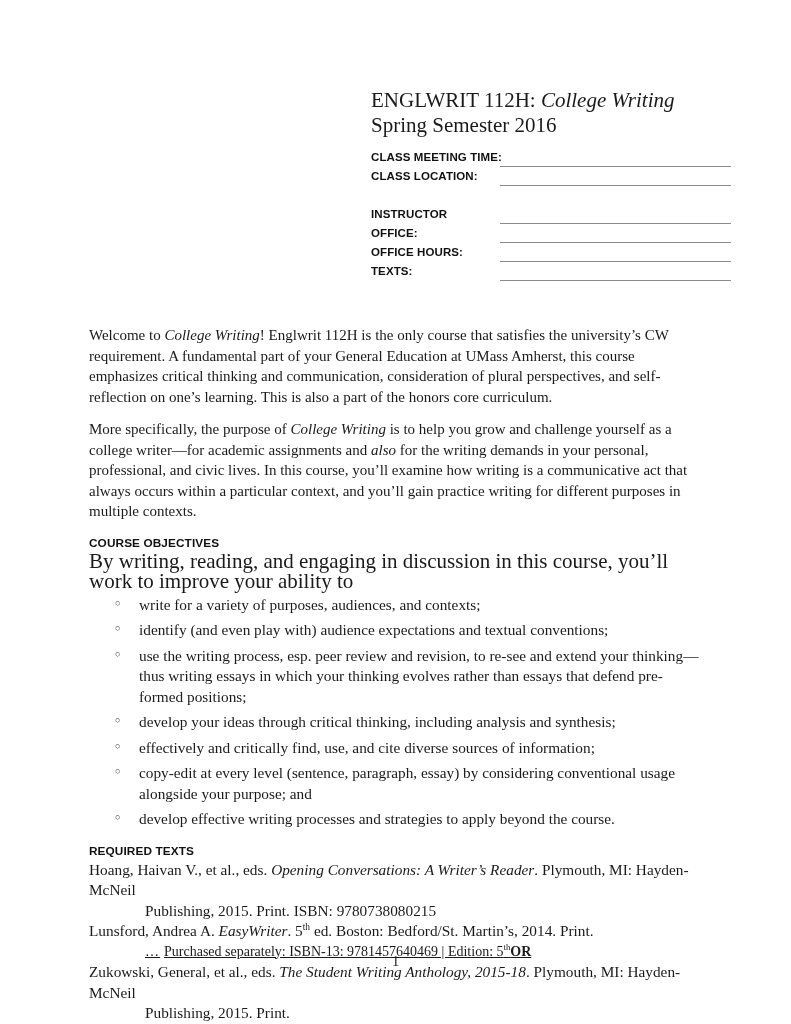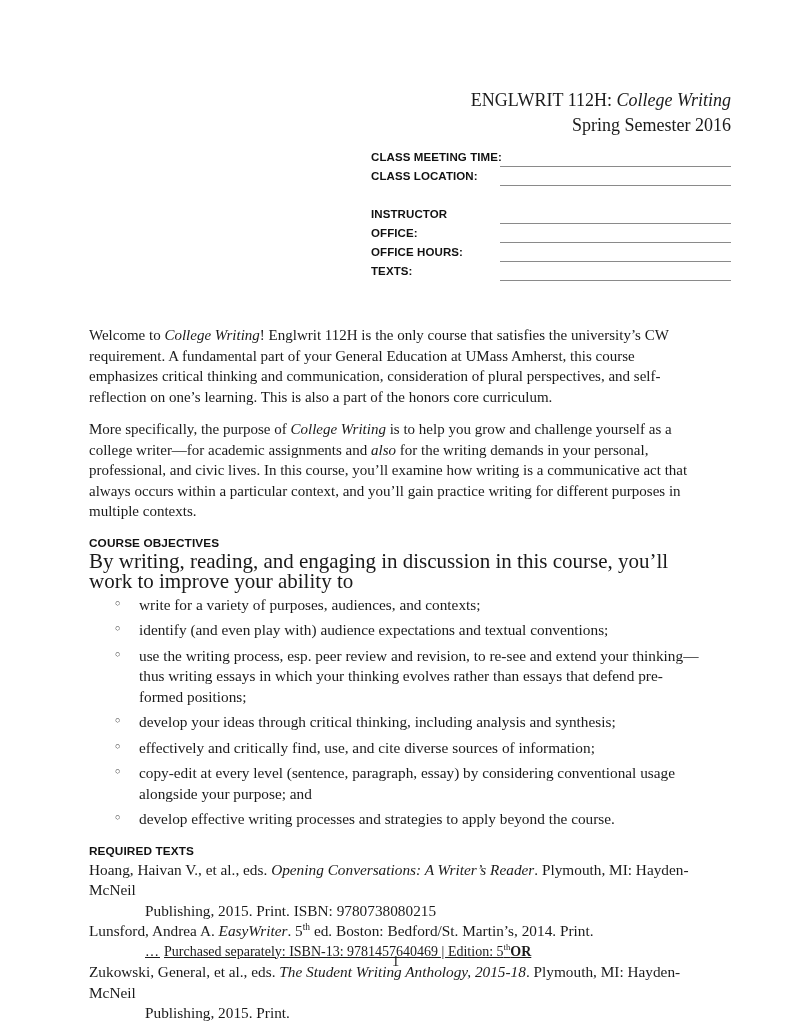--- a/index.html
+++ b/index.html
@@ -25,24 +25,23 @@
   }
 
   
   .title-block {
     position: absolute;
     left: 371px;
     top: 88px;
     width: 360px;
   }
   .title-line {
-    font-size: 18px;
+    font-size: 21px;
     line-height: 25px;
     white-space: nowrap;
-    text-align: right;
   }
   .title-line .italic { font-style: italic; }
 
   
   .info-block {
     position: absolute;
     left: 371px;
     top: 150px;
     width: 360px;
     font-family: "Liberation Sans", "DejaVu Sans", sans-serif;

